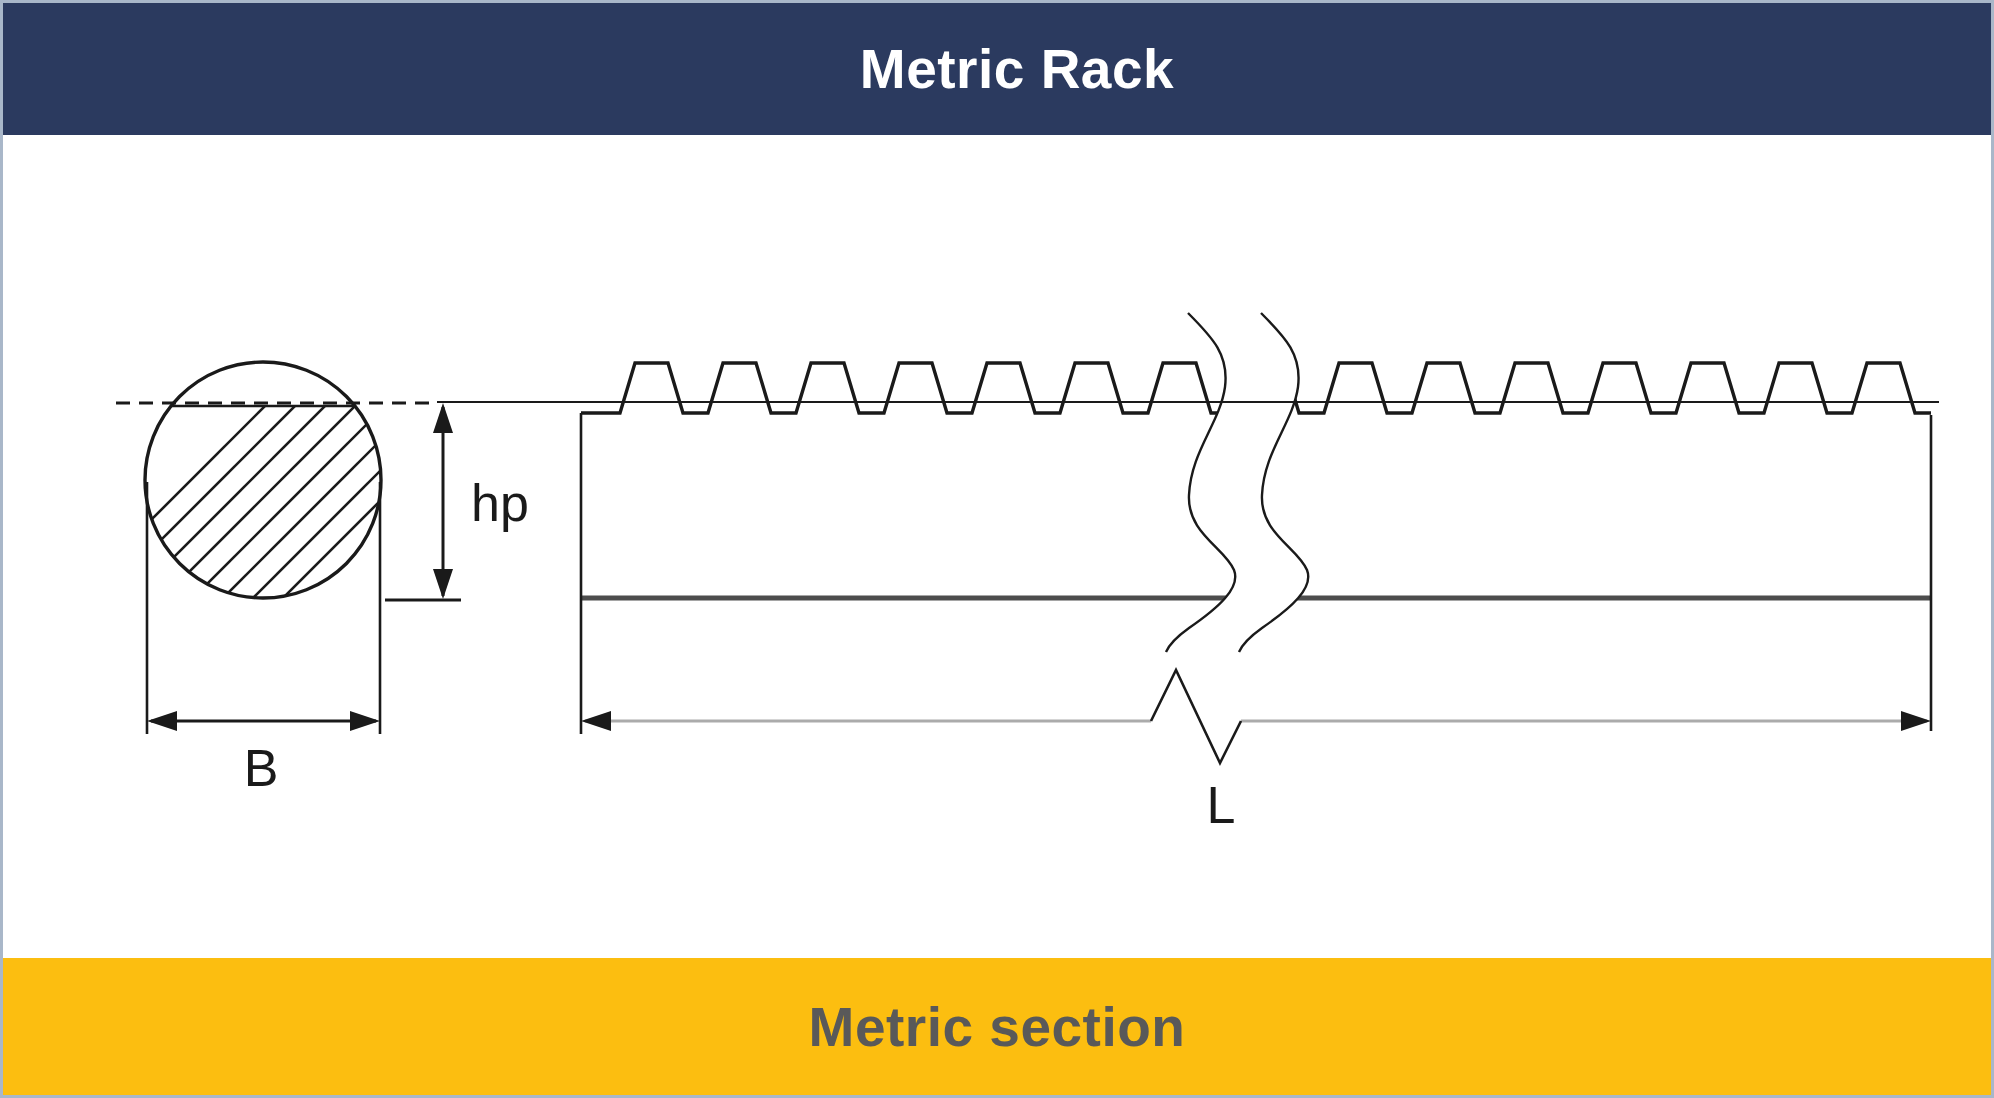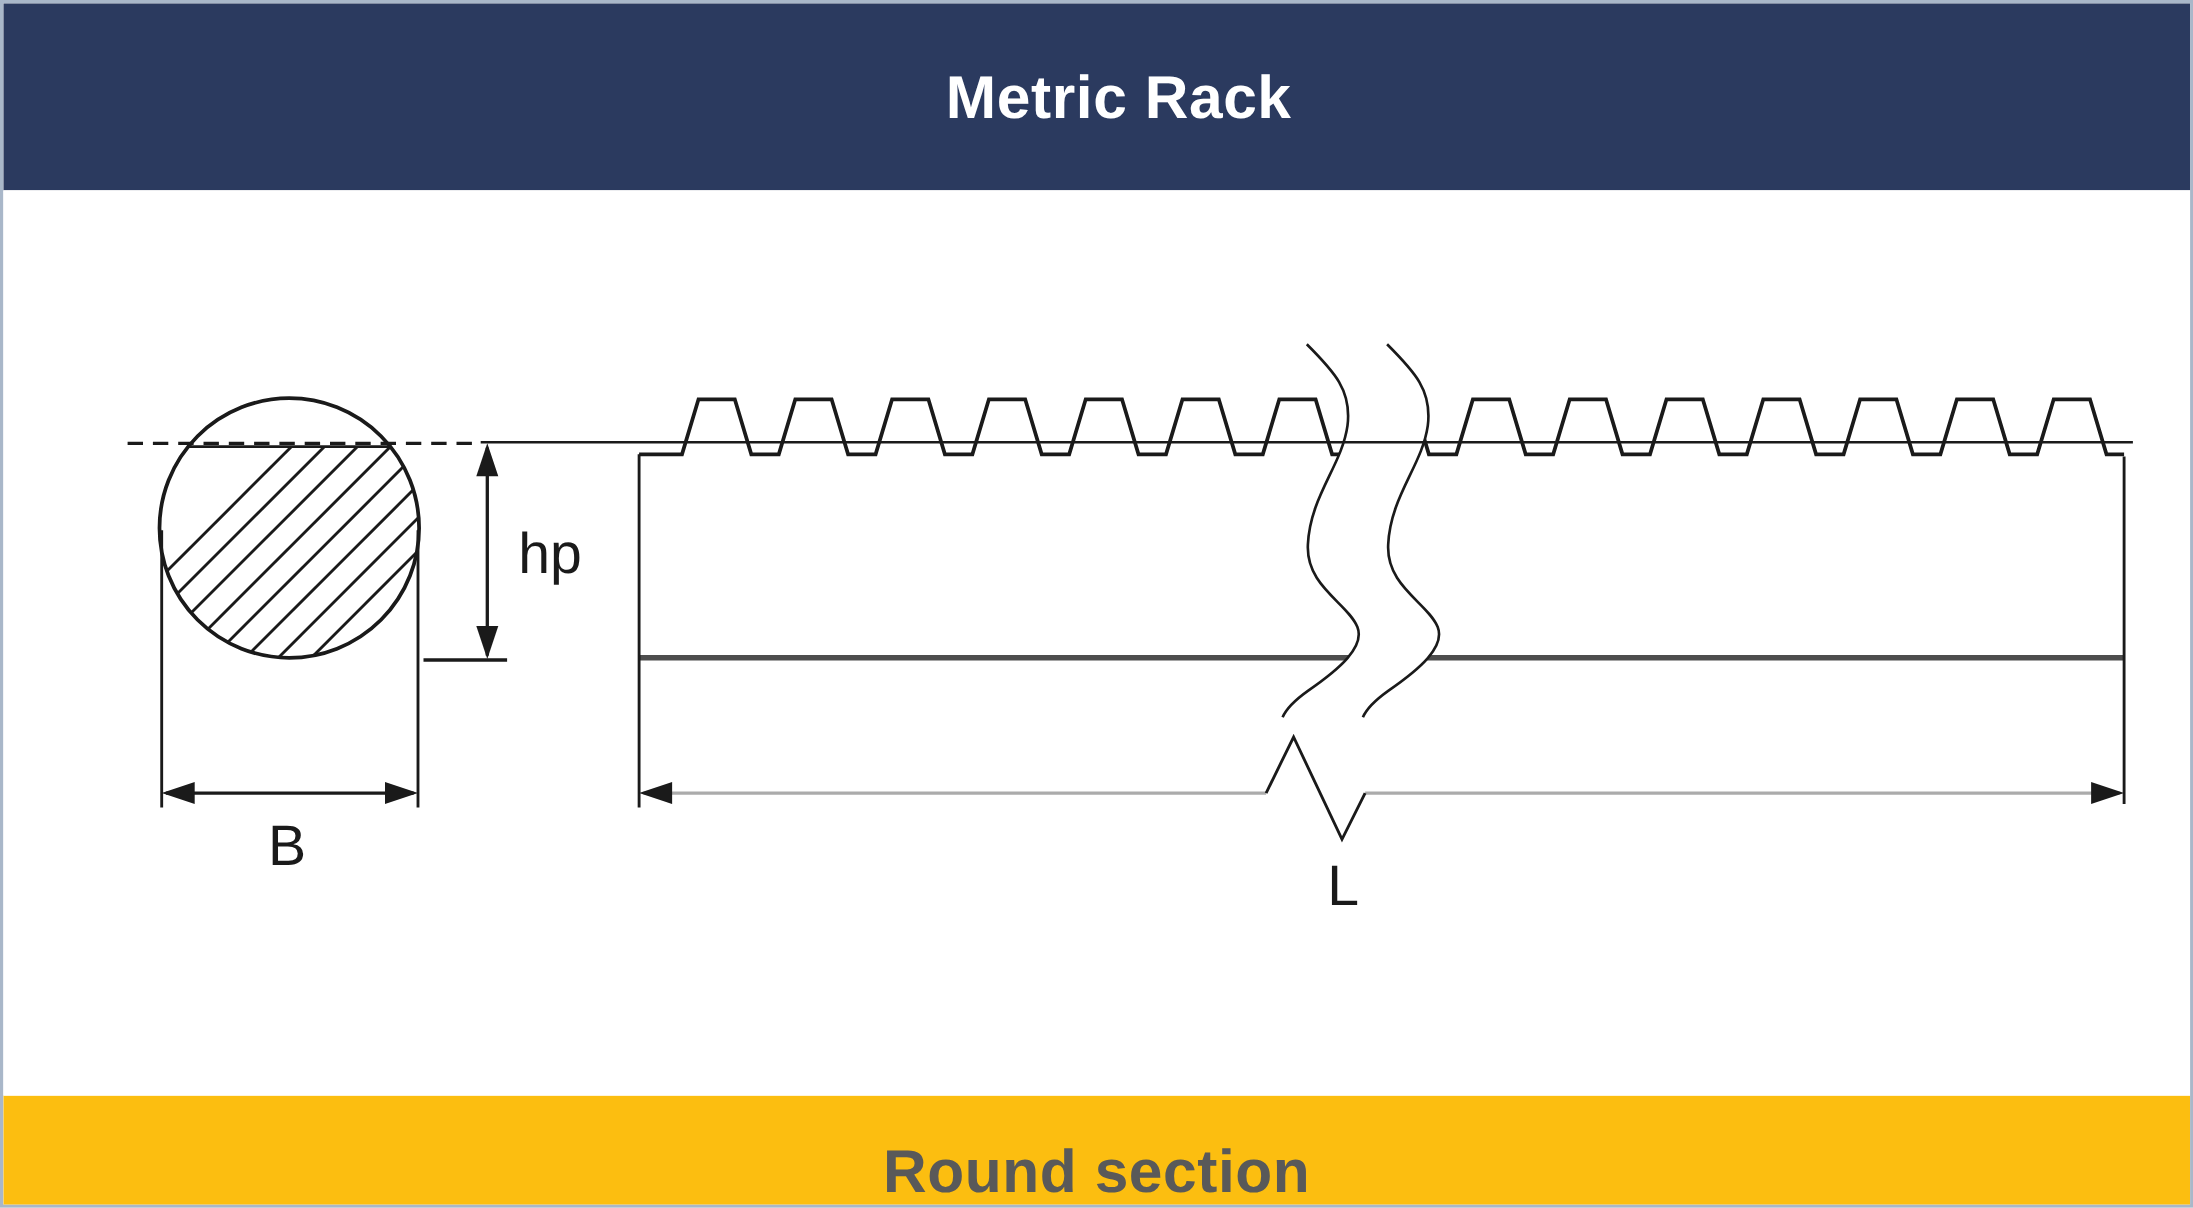--- a/index.html
+++ b/index.html
@@ -5,21 +5,21 @@
   html,body{margin:0;padding:0;background:#e8e8e8;}
   .frame{
     position:relative;
     width:1988px;height:1092px;
     border:3px solid #A9B7C9;
     background:#ffffff;
     font-family:"Liberation Sans", sans-serif;
     overflow:hidden;
   }
   .header{
-    height:170px;
+    height:132px;
     background:#2B3A5F;
     display:flex;align-items:center;justify-content:center;padding-left:40px;
   }
   .header .title{
     color:#ffffff;
     font-size:55px;
     font-weight:700;
     letter-spacing:0.5px;
   }
   .content{
@@ -55,21 +55,21 @@
 
 <div class="frame">
 
   <div class="header">
     <span class="title">Metric Rack</span>
   </div>
 
   <div class="content"></div>
 
   <div class="footer">
-    <span class="caption">Round section</span>
+    <span class="caption">Metric section</span>
   </div>
 
   <svg class="overlay" viewBox="0 0 1994 1098">
     <defs>
       <clipPath id="circleSeg">
         <path d="M168,403 A118,118 0 1 0 352,403 Z"></path>
       </clipPath>
     </defs>
 
     <g>

